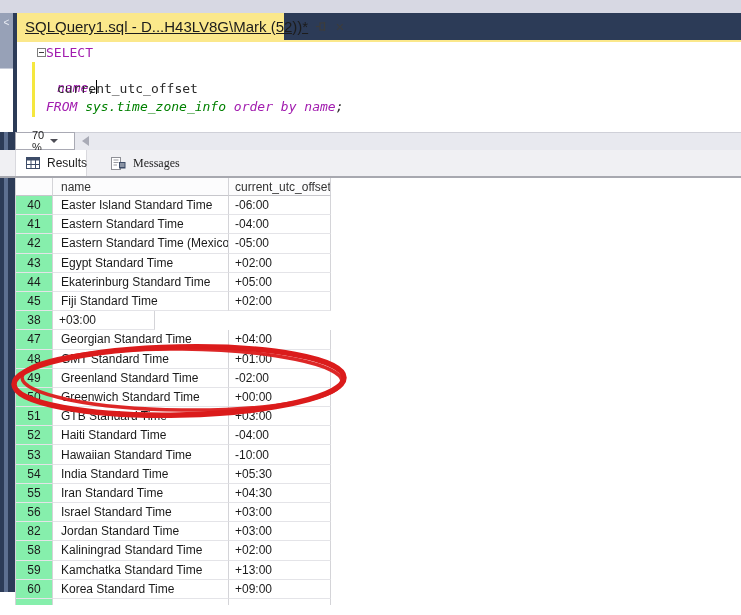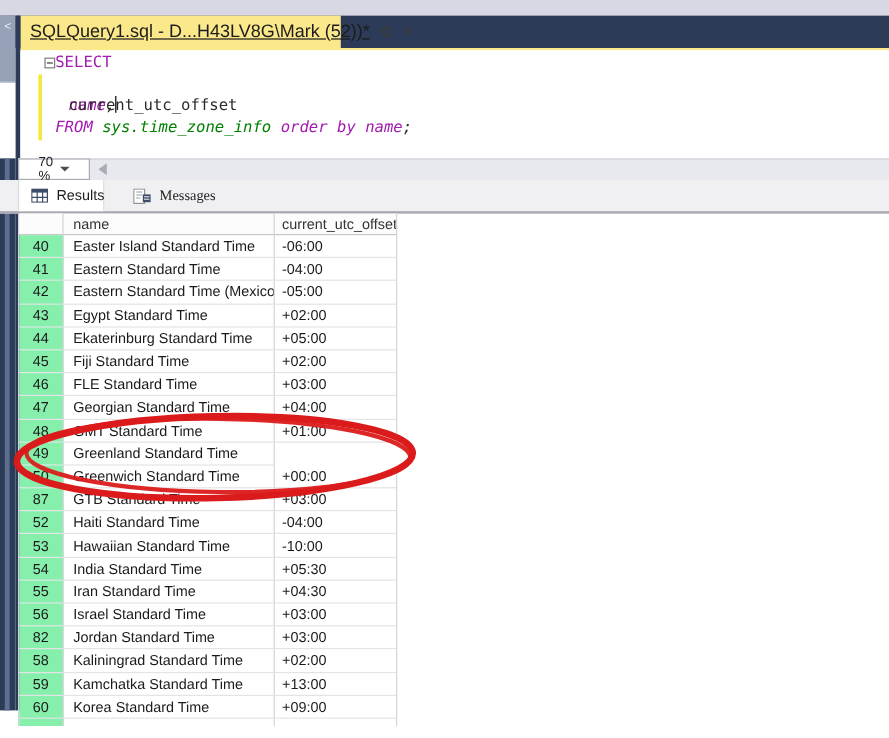--- a/index.html
+++ b/index.html
@@ -201,50 +201,50 @@
           <div class="cell c-off">+05:00</div>
         </div>
 
         <div class="row">
           <div class="cell c-num">45</div>
           <div class="cell c-name">Fiji Standard Time</div>
           <div class="cell c-off">+02:00</div>
         </div>
 
         <div class="row">
-          <div class="cell c-num">46</div>
-          <div class="cell c-name">FLE Standard Time</div>
+          <div class="cell c-num">38</div>
           <div class="cell c-off">+03:00</div>
         </div>
 
         <div class="row">
           <div class="cell c-num">47</div>
           <div class="cell c-name">Georgian Standard Time</div>
           <div class="cell c-off">+04:00</div>
         </div>
 
         <div class="row">
           <div class="cell c-num">48</div>
           <div class="cell c-name">GMT Standard Time</div>
           <div class="cell c-off">+01:00</div>
         </div>
 
         <div class="row">
           <div class="cell c-num">49</div>
           <div class="cell c-name">Greenland Standard Time</div>
+          <div class="cell c-off">-02:00</div>
         </div>
 
         <div class="row">
           <div class="cell c-num">50</div>
           <div class="cell c-name">Greenwich Standard Time</div>
           <div class="cell c-off">+00:00</div>
         </div>
 
         <div class="row">
-          <div class="cell c-num">87</div>
+          <div class="cell c-num">51</div>
           <div class="cell c-name">GTB Standard Time</div>
           <div class="cell c-off">+03:00</div>
         </div>
 
         <div class="row">
           <div class="cell c-num">52</div>
           <div class="cell c-name">Haiti Standard Time</div>
           <div class="cell c-off">-04:00</div>
         </div>
 

